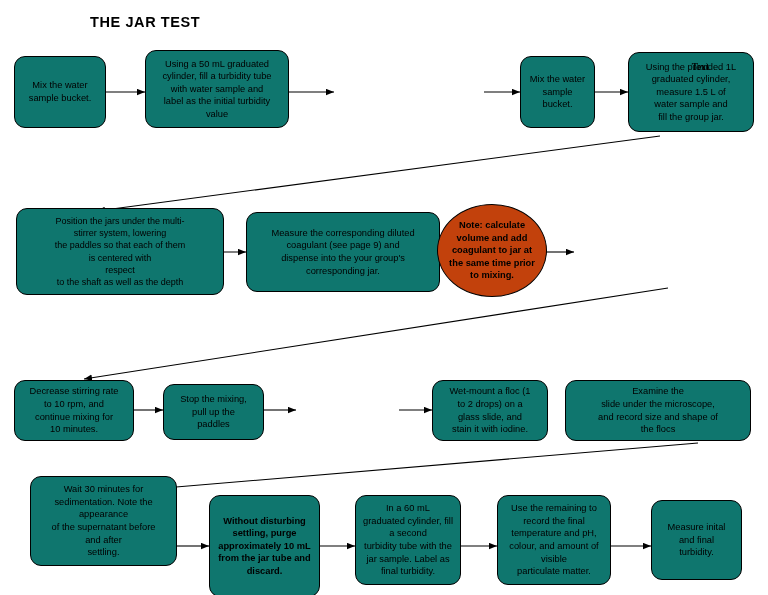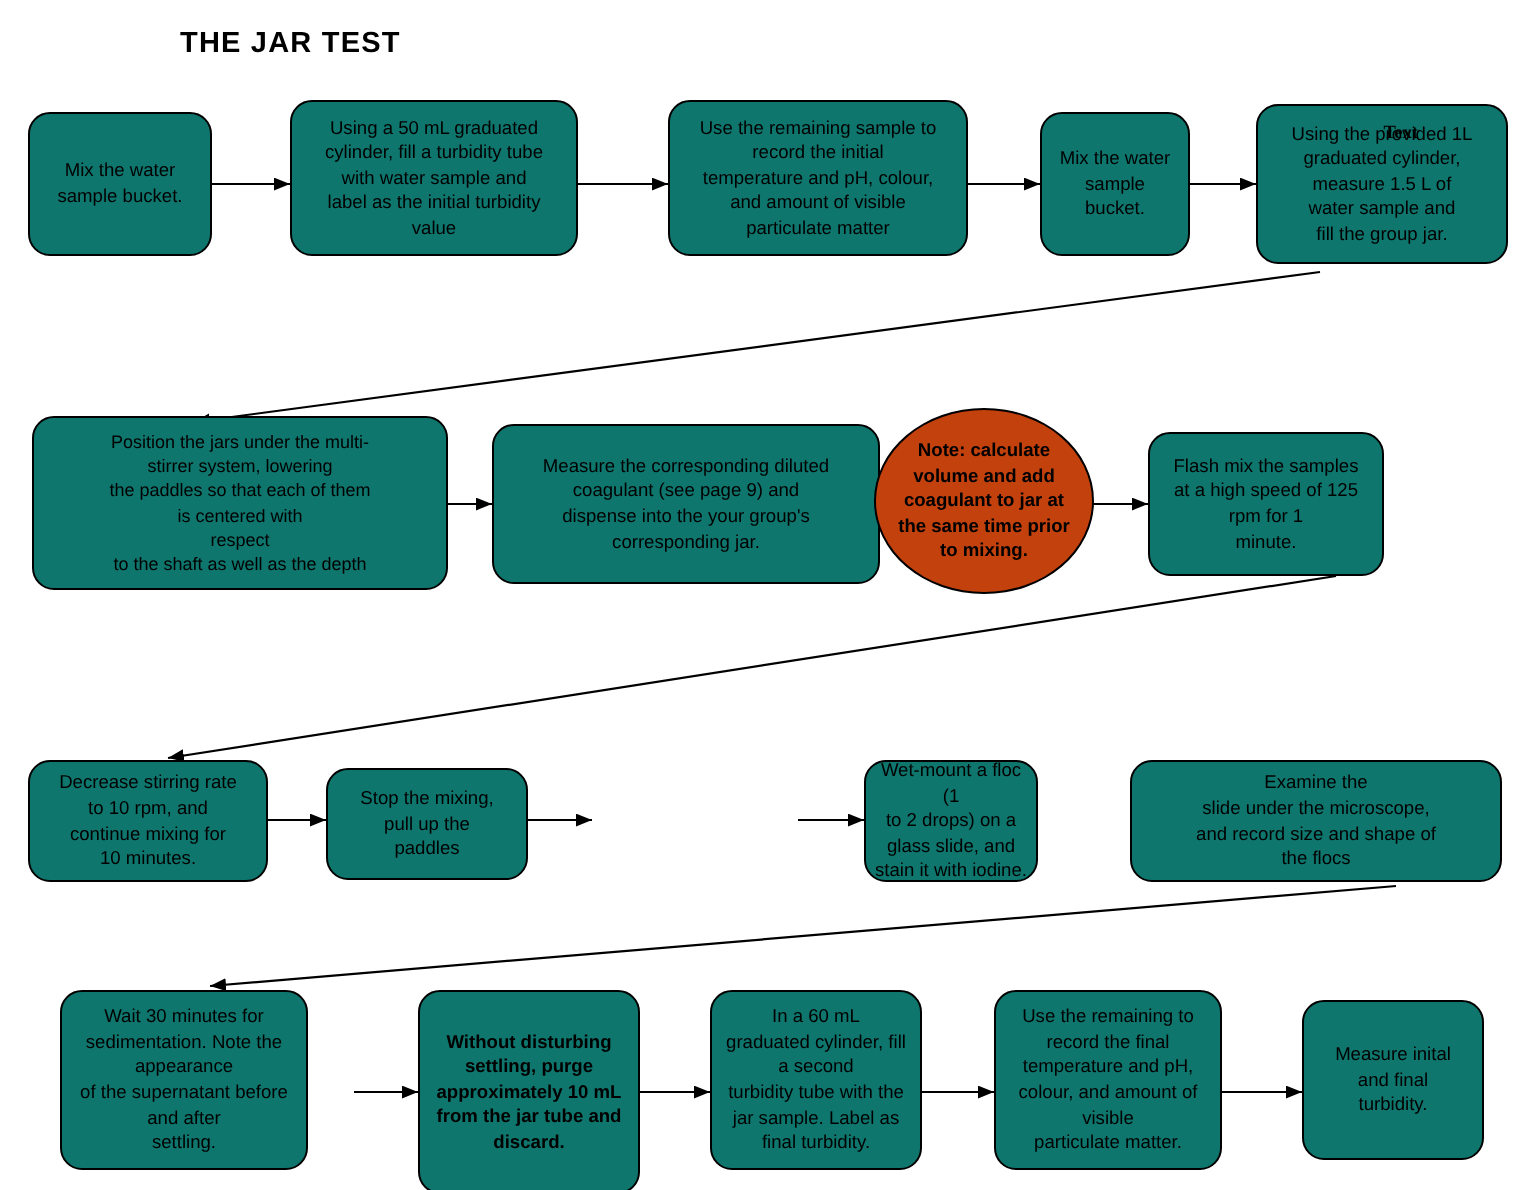--- a/index.html
+++ b/index.html
@@ -128,27 +128,20 @@
   </div>
 
   <div class="node" style="left:145px; top:50px; width:144px; height:78px;">
     <span class="txt">Using a 50 mL graduated
 cylinder, fill a turbidity tube
 with water sample and
 label as the initial turbidity
 value</span>
   </div>
 
-  <div class="node" style="left:334px; top:50px; width:150px; height:78px;">
-    <span class="txt">Use the remaining sample to
-record the initial
-temperature and pH, colour,
-and amount of visible
-particulate matter</span>
-  </div>
 
   <div class="node" style="left:520px; top:56px; width:75px; height:72px;">
     <span class="txt">Mix the water
 sample
 bucket.</span>
   </div>
 
   <div class="node" style="left:628px; top:52px; width:126px; height:80px;">
     <span class="overlap-wrap">
       <span class="txt">Using the provided 1L
@@ -177,56 +170,50 @@
   </div>
 
   <div class="note-circle" style="left:437px; top:204px; width:110px; height:93px;">
     <span class="txt">Note: calculate
 volume and add
 coagulant to jar at
 the same time prior
 to mixing.</span>
   </div>
 
-  <div class="node" style="left:574px; top:216px; width:118px; height:72px;">
-    <span class="txt">Flash mix the samples
-at a high speed of 125
-rpm for 1
-minute.</span>
-  </div>
 
   <div class="node" style="left:14px; top:380px; width:120px; height:61px;">
     <span class="txt">Decrease stirring rate
 to 10 rpm, and
 continue mixing for
 10 minutes.</span>
   </div>
 
   <div class="node" style="left:163px; top:384px; width:101px; height:56px;">
     <span class="txt">Stop the mixing,
 pull up the
 paddles</span>
   </div>
 
 
-  <div class="node" style="left:432px; top:380px; width:87px; height:61px;">
+  <div class="node" style="left:432px; top:380px; width:116px; height:61px;">
     <span class="txt">Wet-mount a floc (1
 to 2 drops) on a
 glass slide, and
 stain it with iodine.</span>
   </div>
 
   <div class="node" style="left:565px; top:380px; width:186px; height:61px;">
     <span class="txt">Examine the
 slide under the microscope,
 and record size and shape of
 the flocs</span>
   </div>
 
-  <div class="node" style="left:30px; top:495px; width:124px; height:90px;">
+  <div class="node" style="left:30px; top:476px; width:147px; height:90px;">
     <span class="txt">Wait 30 minutes for
 sedimentation. Note the
 appearance
 of the supernatant before
 and after
 settling.</span>
   </div>
 
   <div class="node" style="left:209px; top:495px; width:111px; height:102px;font-weight:bold;">
     <span class="txt">Without disturbing

